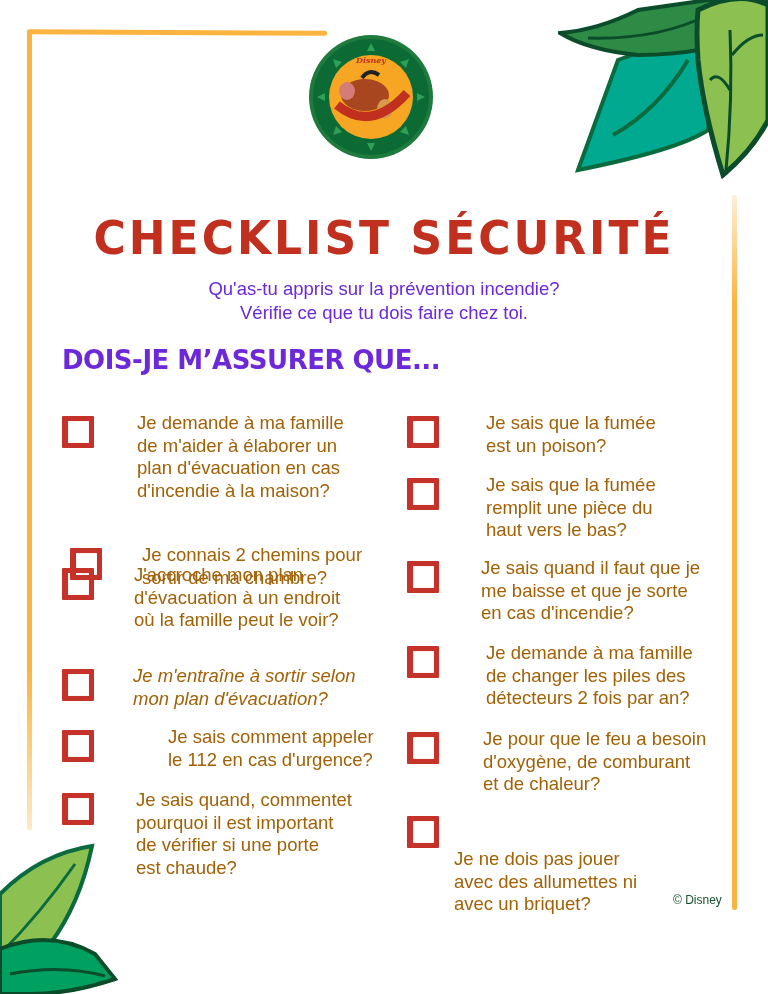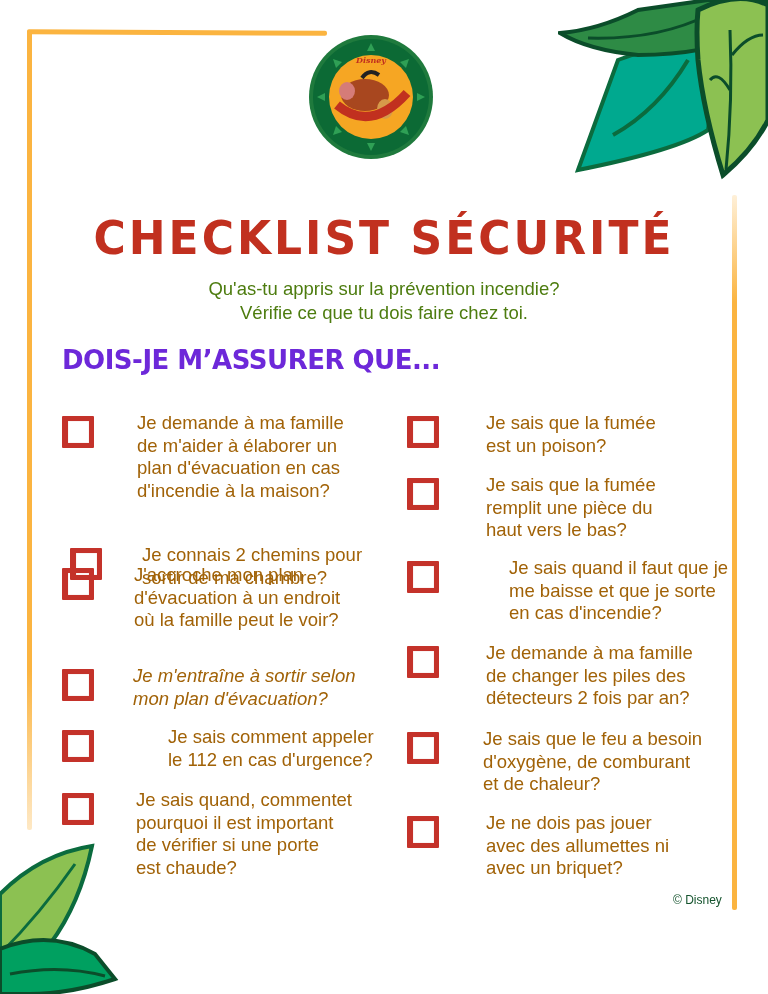--- a/index.html
+++ b/index.html
@@ -19,21 +19,21 @@
   .badge { position:absolute; left:307px; top:33px; width:128px; height:128px; }
 
   .title {
     position:absolute; left:0; width:768px; top:212px; text-align:center;
     font-family: "DejaVu Sans", sans-serif; font-weight:bold;
     font-size:44px; letter-spacing:3px; color:#c1301f;
     transform:scaleY(1.05);
   }
   .subtitle {
     position:absolute; left:0; width:768px; top:277px; text-align:center;
-    font-size:18.5px; line-height:24px; color:#4d7c0f;
+    font-size:18.5px; line-height:24px; color:#6d28d9;
   }
   .section-heading {
     position:absolute; left:62px; top:345px;
     font-family: "DejaVu Sans", sans-serif; font-weight:bold;
     font-size:26px; color:#6d28d9; letter-spacing:-0.5px;
   }
 
   .item { position:absolute; display:flex; align-items:flex-start; }
   .checkbox {
     width:32px; height:32px; border:5px solid #c4322a; border-left-width:6px;
@@ -143,36 +143,36 @@
 est un poison?</div>
 </div>
 <div class="item" style="left:407px; top:474px;">
   <div class="checkbox"></div>
   <div class="item-text" style="margin-left:47px;">Je sais que la fumée
 remplit une pièce du
 haut vers le bas?</div>
 </div>
 <div class="item" style="left:407px; top:557px;">
   <div class="checkbox"></div>
-  <div class="item-text" style="margin-left:70px;">Je sais quand il faut que je
+  <div class="item-text" style="margin-left:42px;">Je sais quand il faut que je
 me baisse et que je sorte
 en cas d'incendie?</div>
 </div>
 <div class="item" style="left:407px; top:642px;">
   <div class="checkbox"></div>
   <div class="item-text" style="margin-left:47px;">Je demande à ma famille
 de changer les piles des
 détecteurs 2 fois par an?</div>
 </div>
 <div class="item" style="left:407px; top:728px;">
   <div class="checkbox"></div>
-  <div class="item-text" style="margin-left:44px;">Je sais que le feu a besoin
+  <div class="item-text" style="margin-left:44px;">Je pour que le feu a besoin
 d'oxygène, de comburant
 et de chaleur?</div>
 </div>
-<div class="item" style="left:407px; top:812px;">
+<div class="item" style="left:407px; top:812px;flex-direction:column;">
   <div class="checkbox"></div>
   <div class="item-text" style="margin-left:47px;">Je ne dois pas jouer
 avec des allumettes ni
 avec un briquet?</div>
 </div>
 
 <div class="copyright">© Disney</div>
 
 </body></html>

